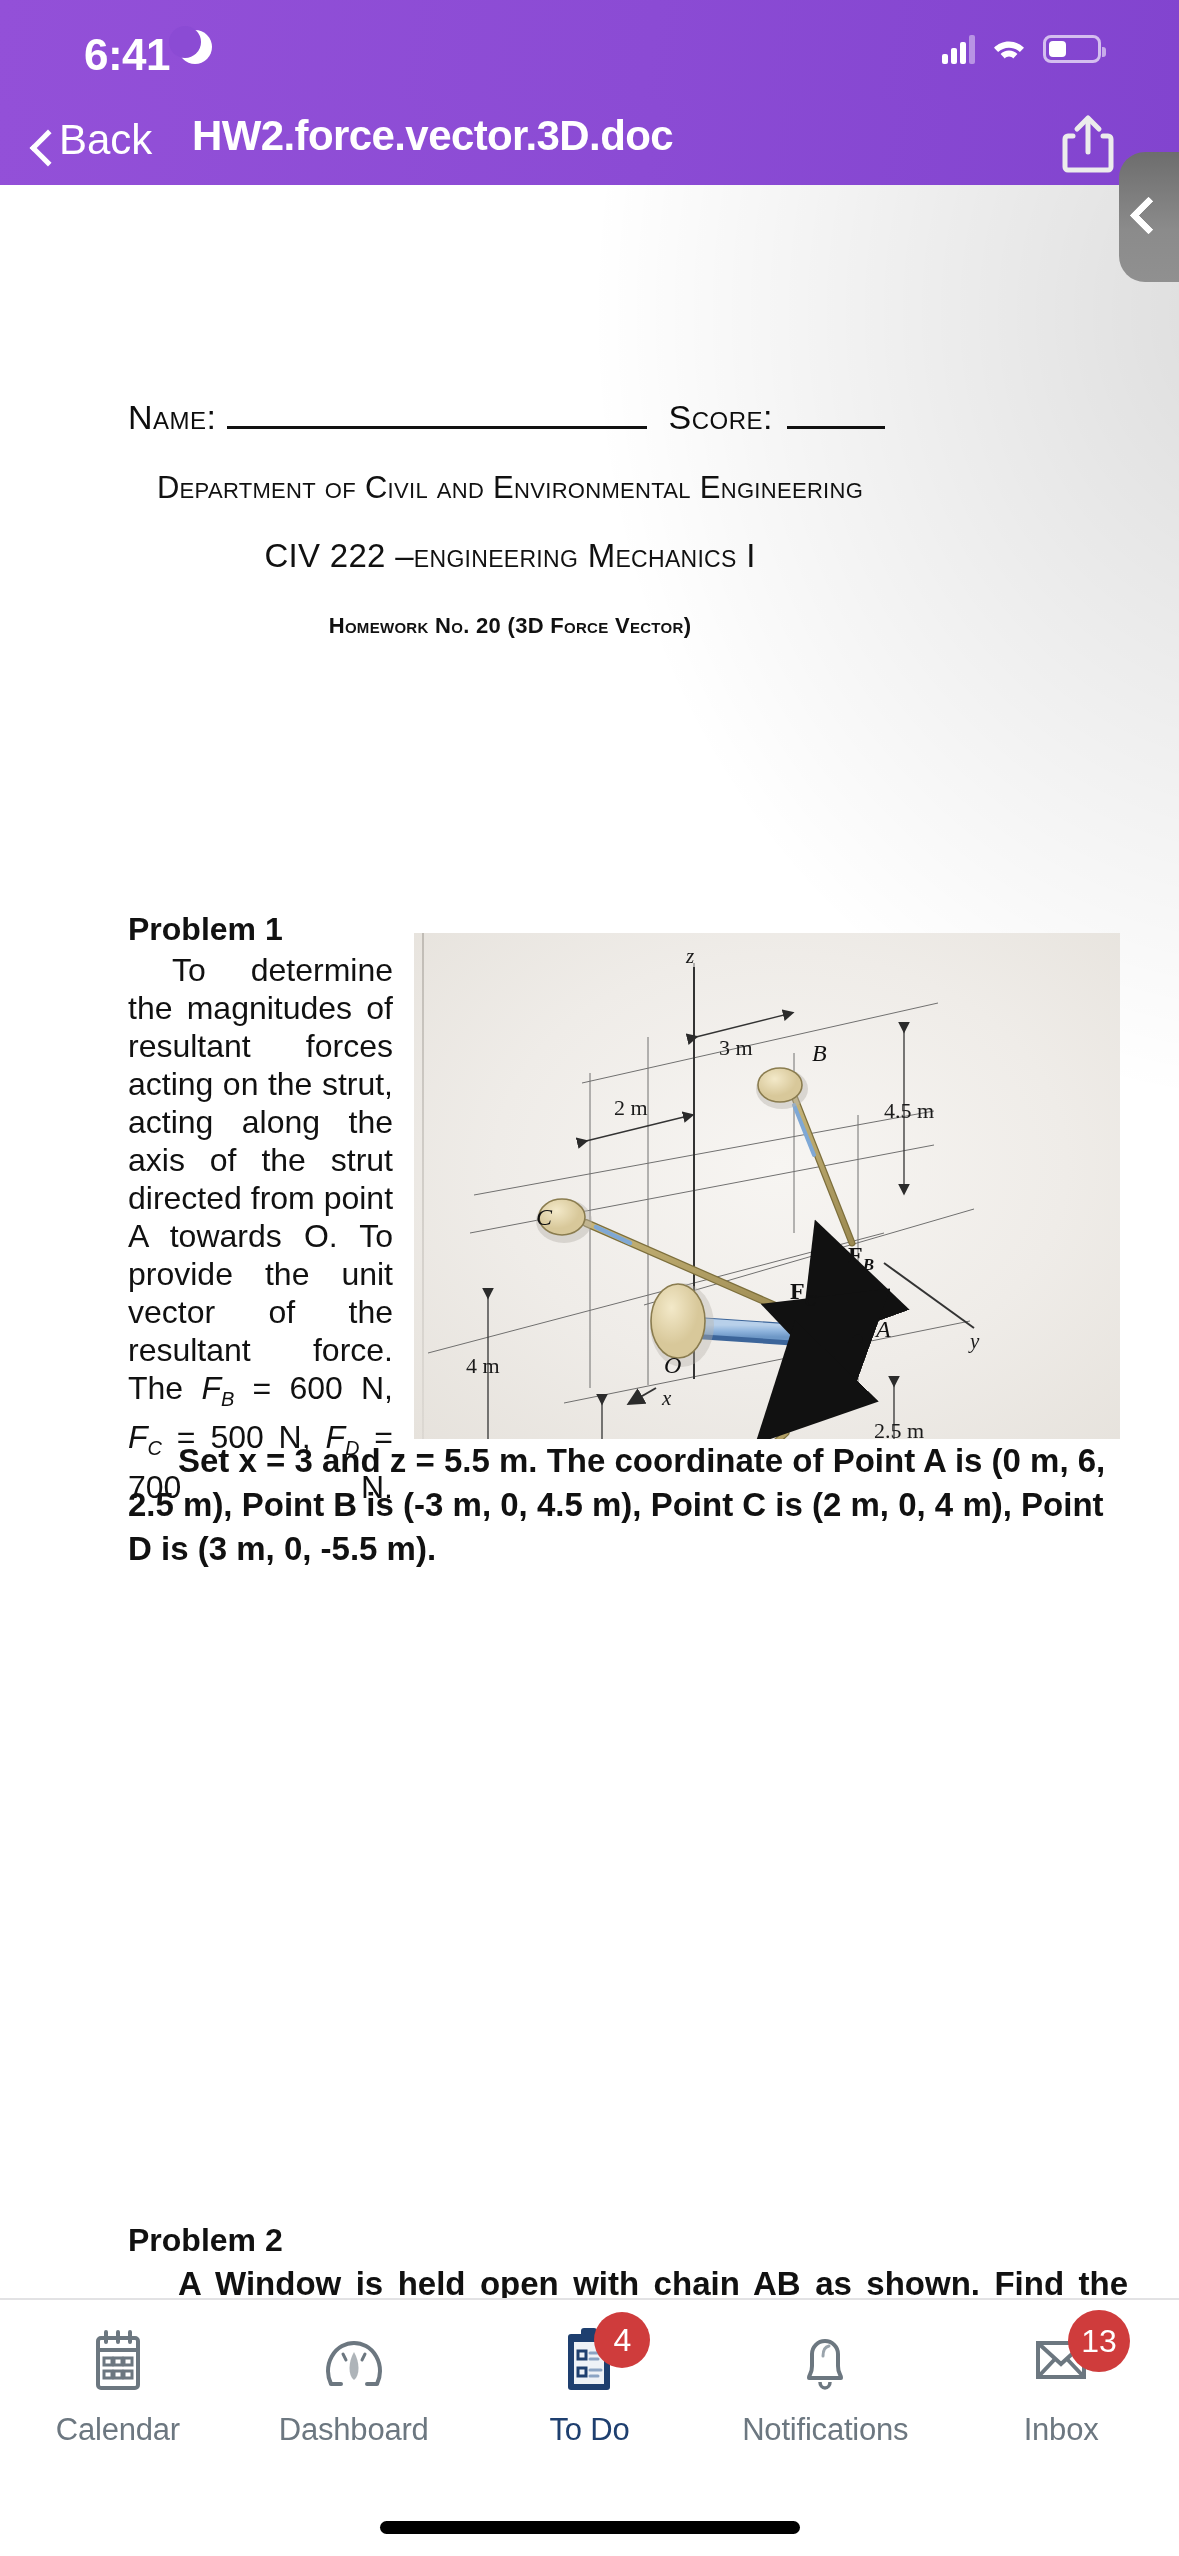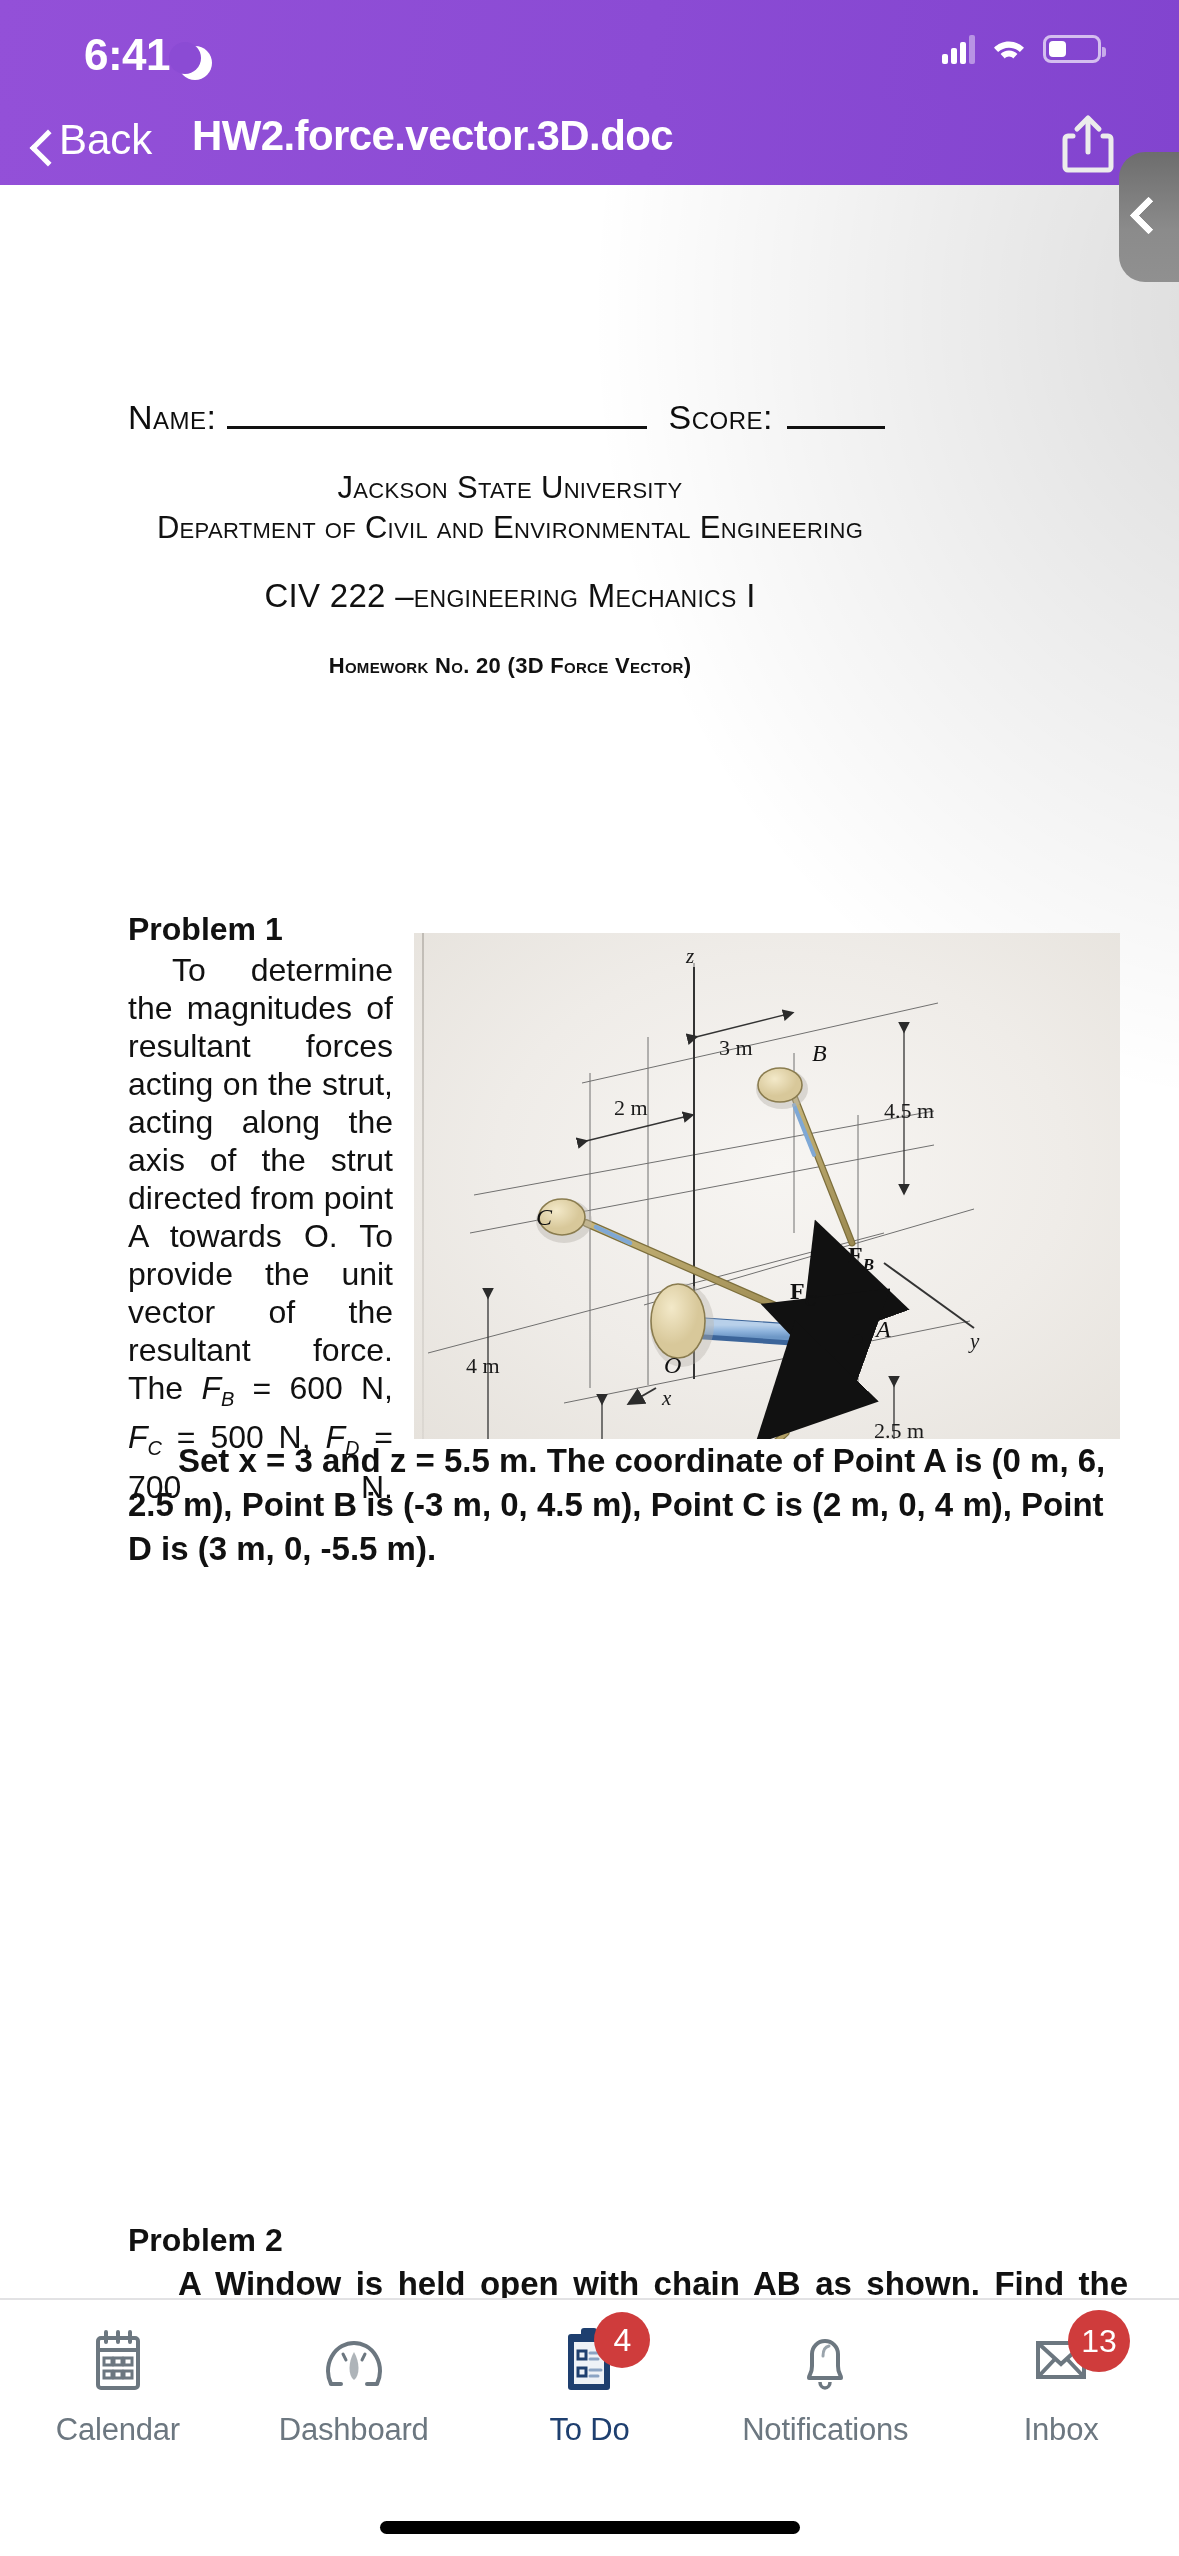--- a/index.html
+++ b/index.html
@@ -13,21 +13,21 @@
 
   
   .statusbar{
     position:absolute; top:0; left:0; width:1179px; height:100px;
     background:linear-gradient(100deg,#9350d8 0%,#8b4bd4 55%,#8244cf 100%);
     color:#fff;
   }
   .sb-time{
     position:absolute; left:84px; top:30px;
     font-size:44px; font-weight:700; letter-spacing:-0.5px;
-    display:flex; align-items:flex-end; gap:6px;
+    display:flex; align-items:flex-start; gap:6px;
   }
   .moon{ display:inline-block; width:34px; height:34px; position:relative; margin-left:2px; }
   .moon::before{
     content:""; position:absolute; inset:0; border-radius:50%;
     background:#fff;
   }
   .moon::after{
     content:""; position:absolute; left:-9px; top:-4px; width:32px; height:32px;
     border-radius:50%; background:#8b4bd4;
   }
@@ -255,21 +255,20 @@
    <div class="page">
 
     <div class="nameline">
       <span class="lbl">Name:</span>
       <span class="rule long"></span>
       <span class="lbl">Score:</span>
       <span class="rule short"></span>
     </div>
 
     <div class="center-block">
-      <div class="cb1">Jackson State University</div>
       <div class="cb2">Department of Civil and Environmental Engineering</div>
       <div class="cb3">CIV 222 –engineering Mechanics I</div>
       <div class="cb4">Homework No. 20 (3D Force Vector)</div>
     </div>
 
     <div class="p1-title">Problem 1</div>
 
     <div class="p1-col">
       <span class="indent"></span><span>To determine the magnitudes of resultant forces acting on the strut, acting along the axis of the strut directed from point A towards O. To provide the unit vector of the resultant force. The</span>
       <span>

